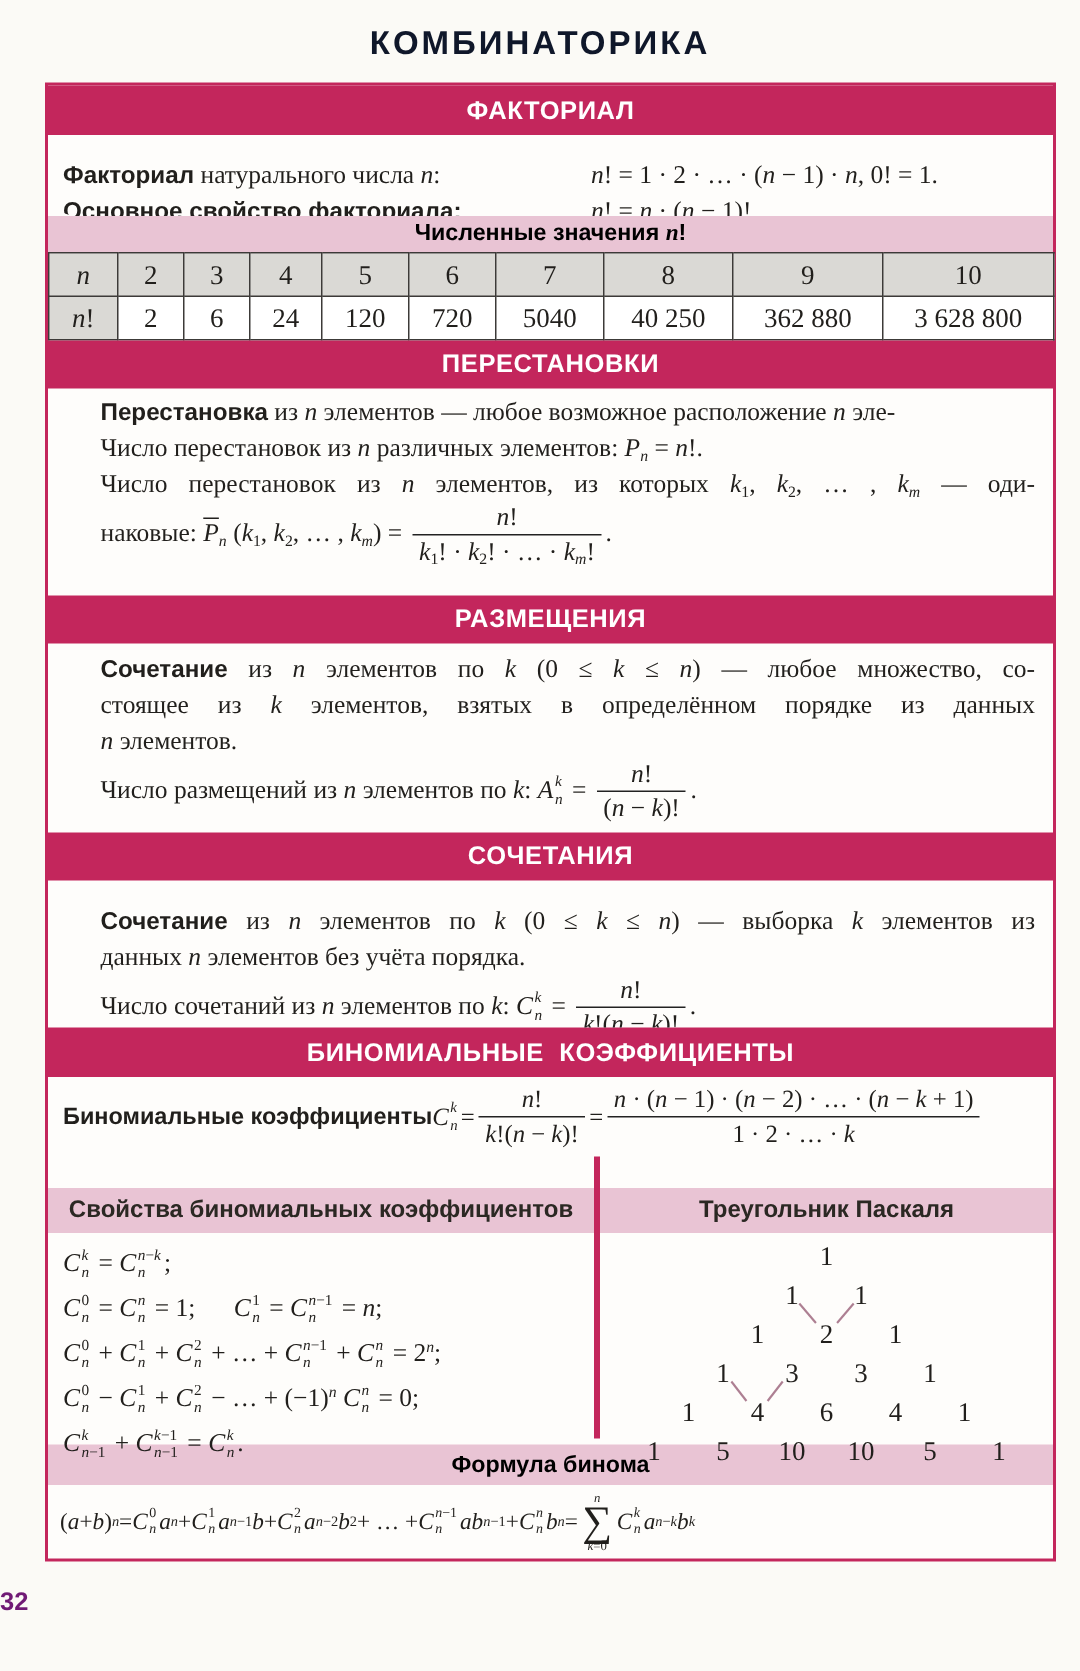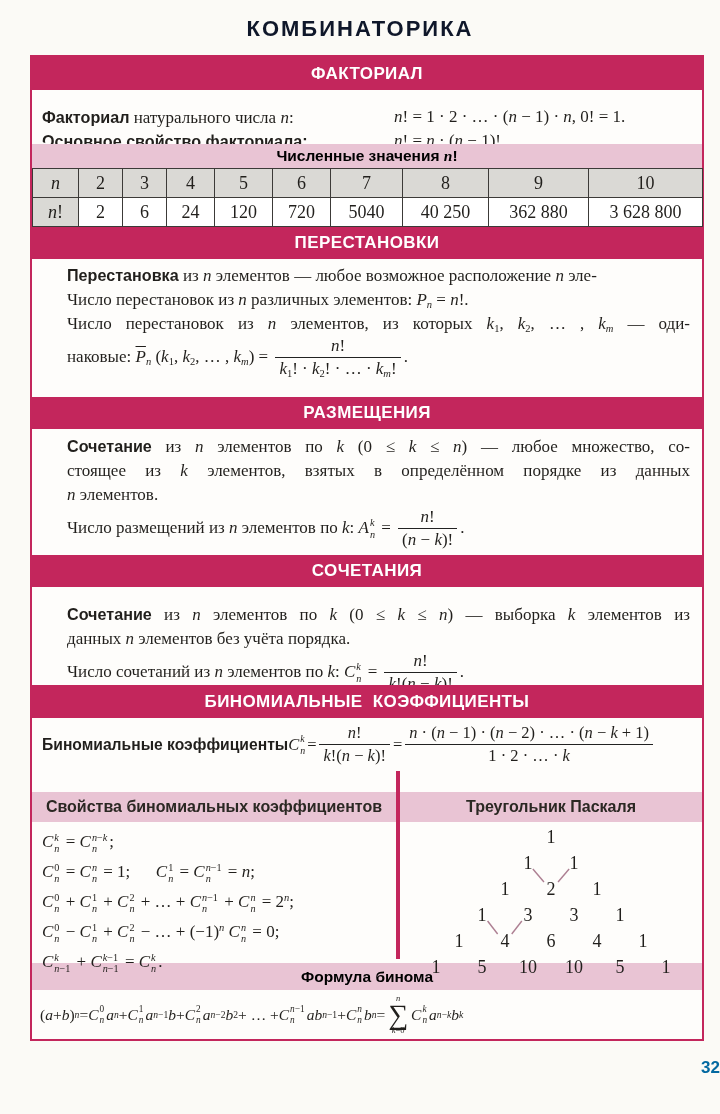--- a/index.html
+++ b/index.html
@@ -103,23 +103,23 @@
   .prow{height:26px;display:flex;justify-content:center;}
   .pcell{width:46px;text-align:center;font-size:18px;line-height:26px;}
   .pconn{position:absolute;left:0;top:0;width:100%;height:158px;pointer-events:none;}
   .gap4{height:4px;background:var(--boxwhite);}
   .pink-band.fb{height:27px;line-height:27px;}
   .formula-line{
     height:49px;display:flex;align-items:center;padding-left:8px;
     white-space:nowrap;font-size:15.5px;overflow:hidden;
   }
   .page-number{
-    position:absolute;left:0;top:1058px;width:100%;text-align:right;
+    position:absolute;left:0;top:1058px;width:100%;text-align:left;
     font-family:"Liberation Sans",sans-serif;font-weight:bold;
-    font-size:17px;color:#0369a1;
+    font-size:17px;color:#701a75;
   }
 </style>
 </head>
 <body>
 
 <div class="page-title">КОМБИНАТОРИКА</div>
 
 <div class="box">
 
   <div class="band">ФАКТОРИАЛ</div>

